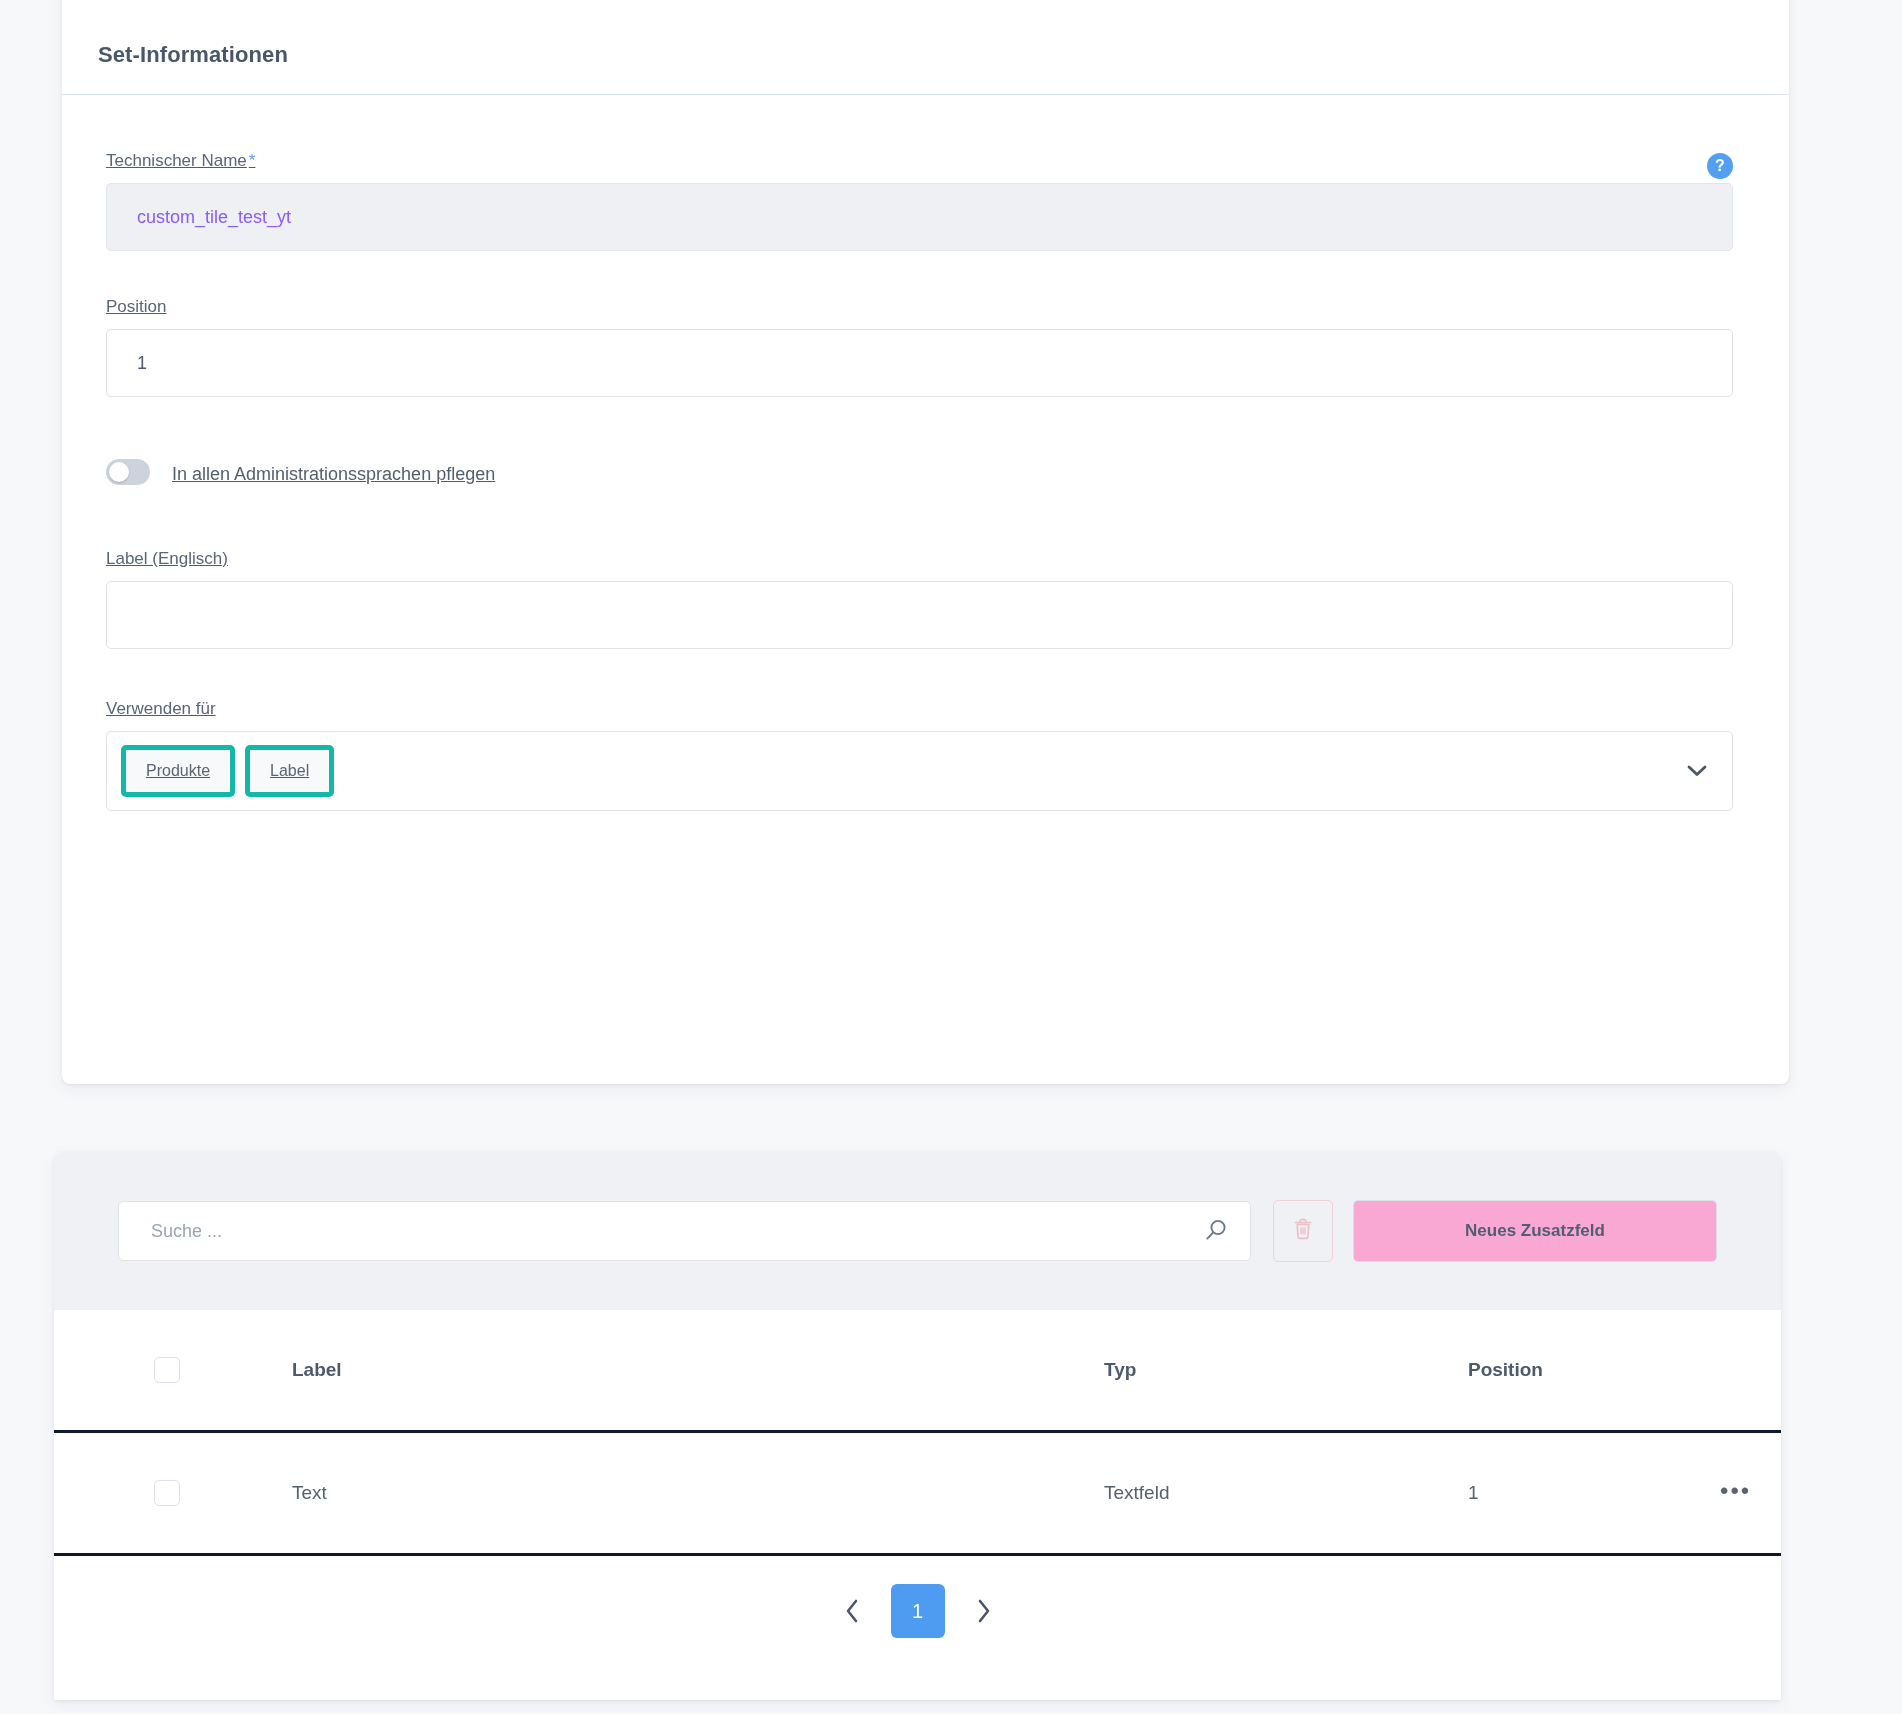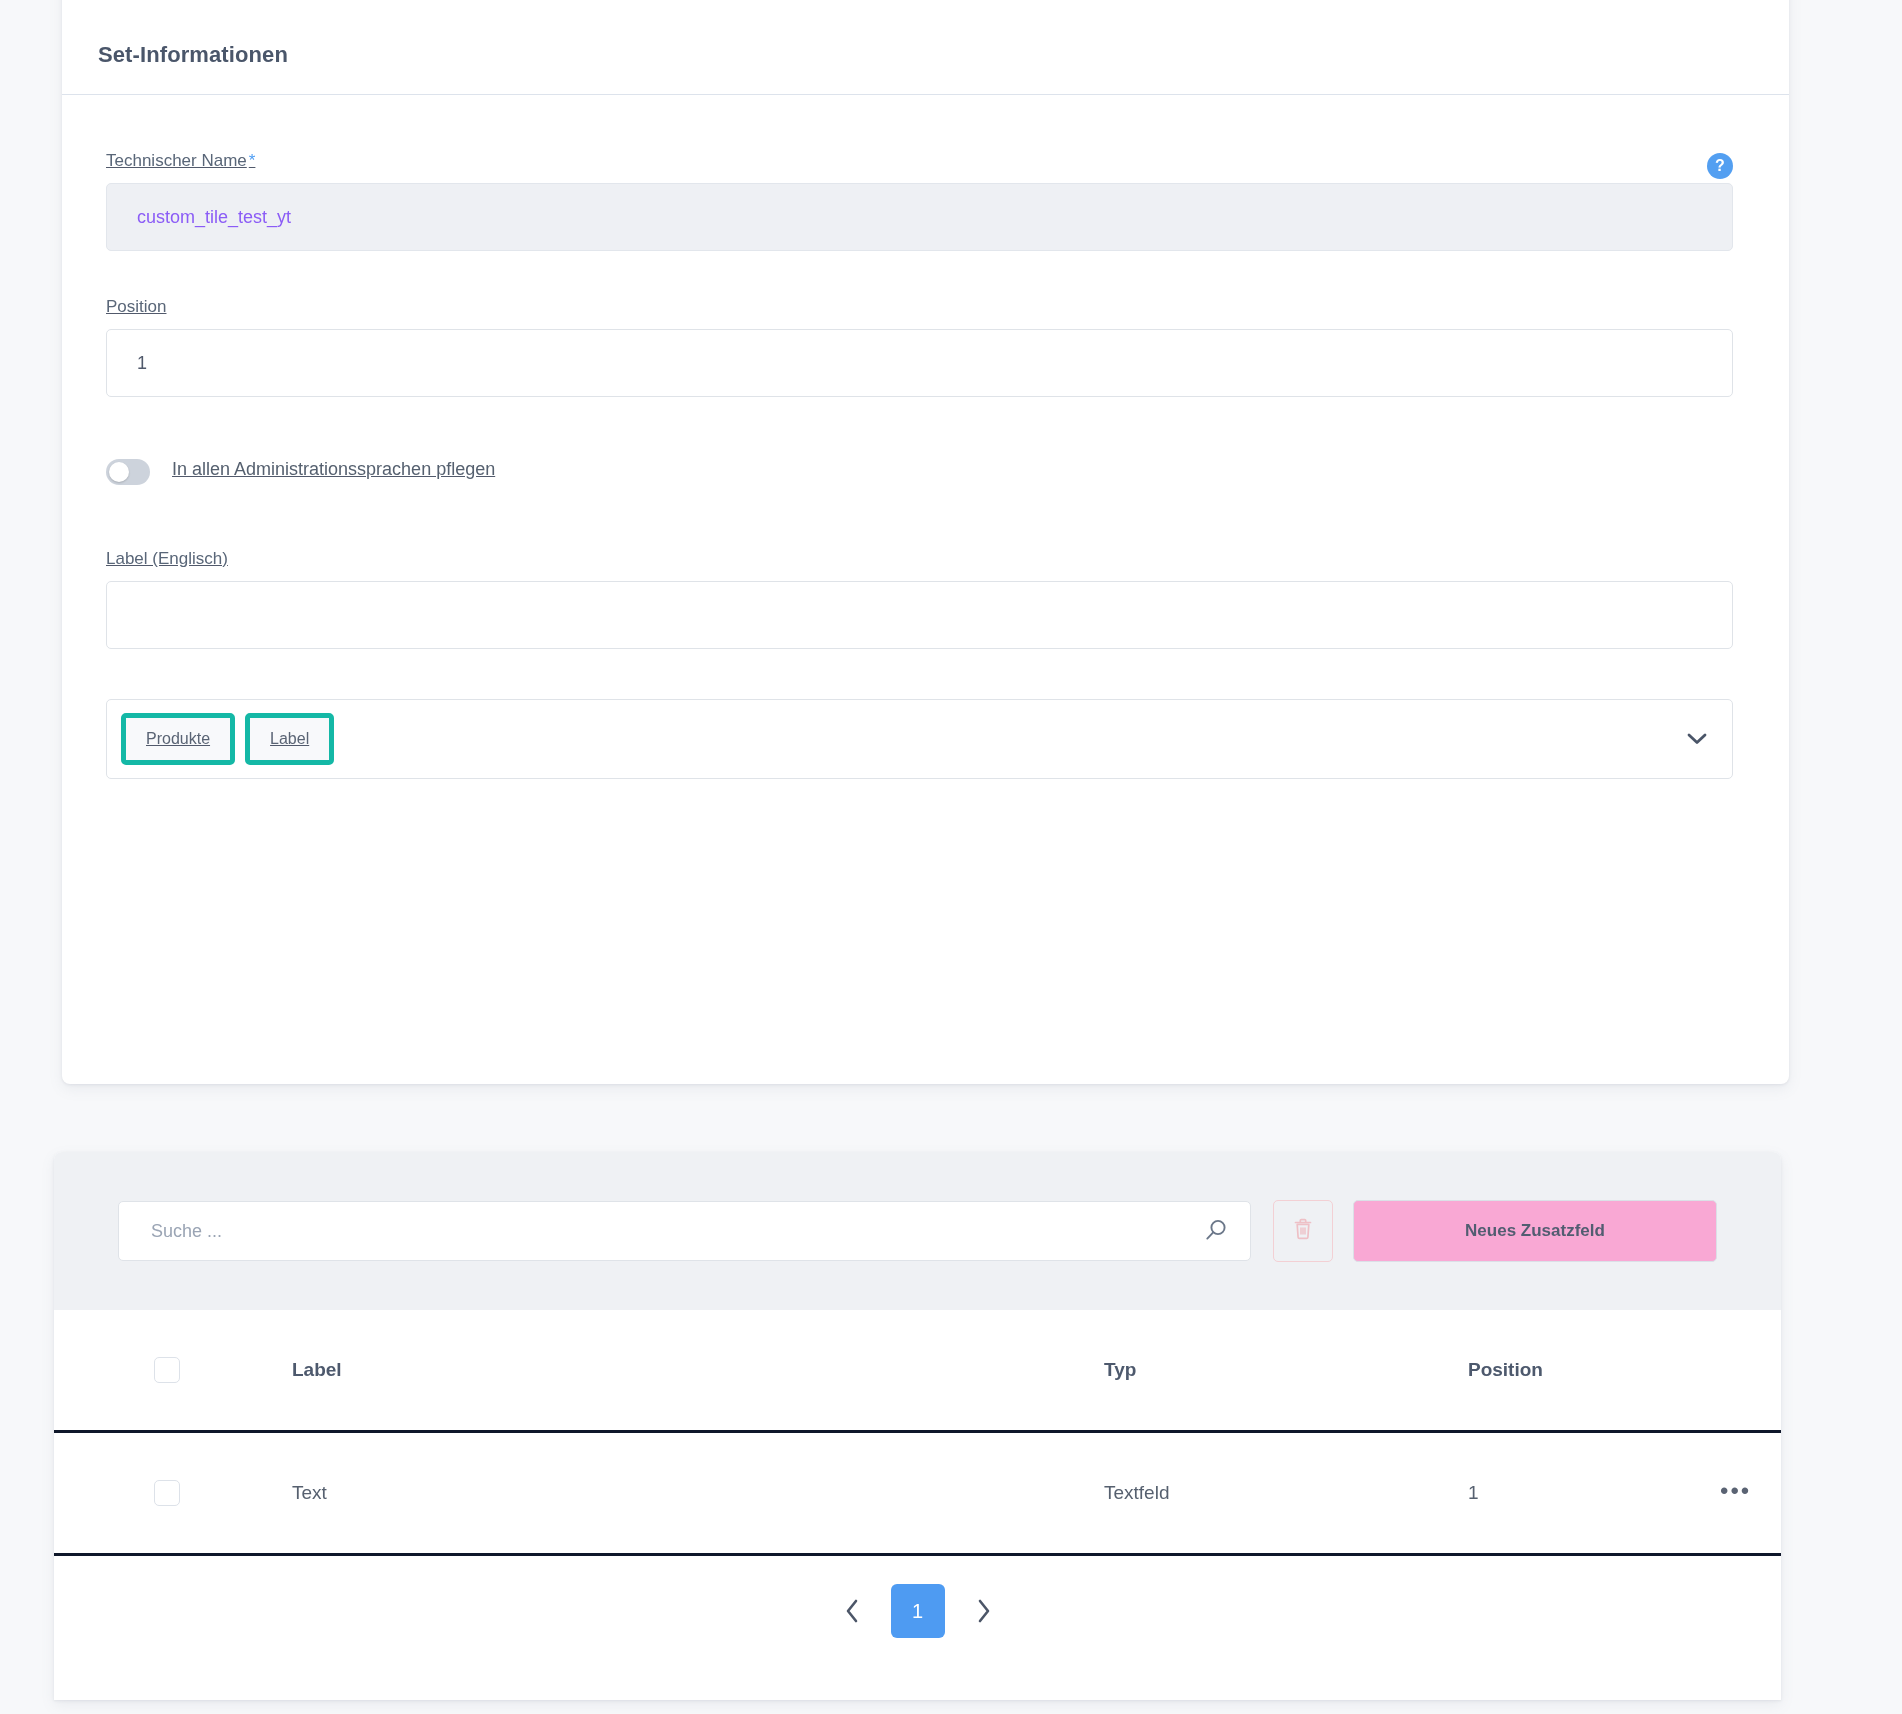--- a/index.html
+++ b/index.html
@@ -97,21 +97,21 @@
     font-weight: 700;
     display: flex;
     align-items: center;
     justify-content: center;
     cursor: pointer;
   }
 
   
   .toggle-row {
     display: flex;
-    align-items: flex-start;
+    align-items: flex-end;
     margin: 62px 0 64px 0;
   }
   .toggle {
     width: 44px;
     height: 26px;
     border-radius: 13px;
     background: #cdd3dc;
     position: relative;
     cursor: pointer;
     flex: none;
@@ -347,20 +347,21 @@
       </div>
       <span class="toggle-label">In allen Administrationssprachen pflegen</span>
     </div>
 
     <div class="field-block">
       <label class="field-label">Label (Englisch)</label>
       <input class="text-input" type="text" value="" style="">
     </div>
 
     <div class="field-block" style="margin-top:50px;">
+      <label class="field-label">Verwenden für</label>
       <div class="multiselect">
         <span class="chip">Produkte</span>
         <span class="chip">Label</span>
         <span class="chevron-down">
           <svg width="20" height="14" viewBox="0 0 20 14" aria-hidden="true">
             <path d="M2 3 L10 10.5 L18 3" fill="none" stroke="#4a5568" stroke-width="2.8" stroke-linecap="round" stroke-linejoin="round"></path>
           </svg>
         </span>
       </div>
     </div>

